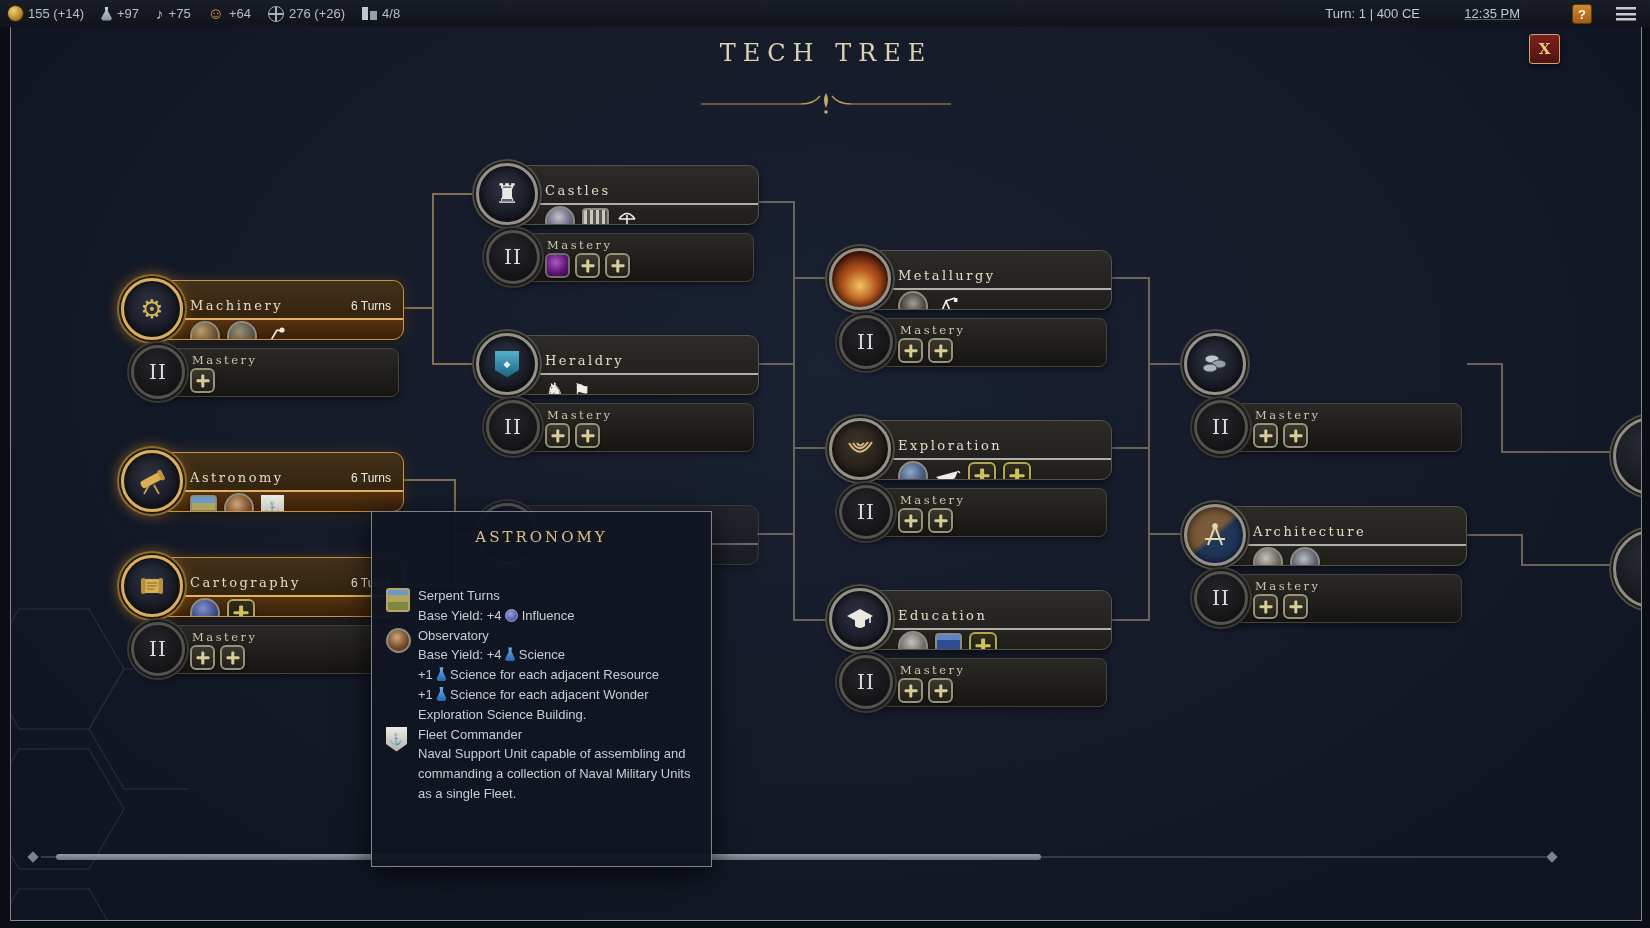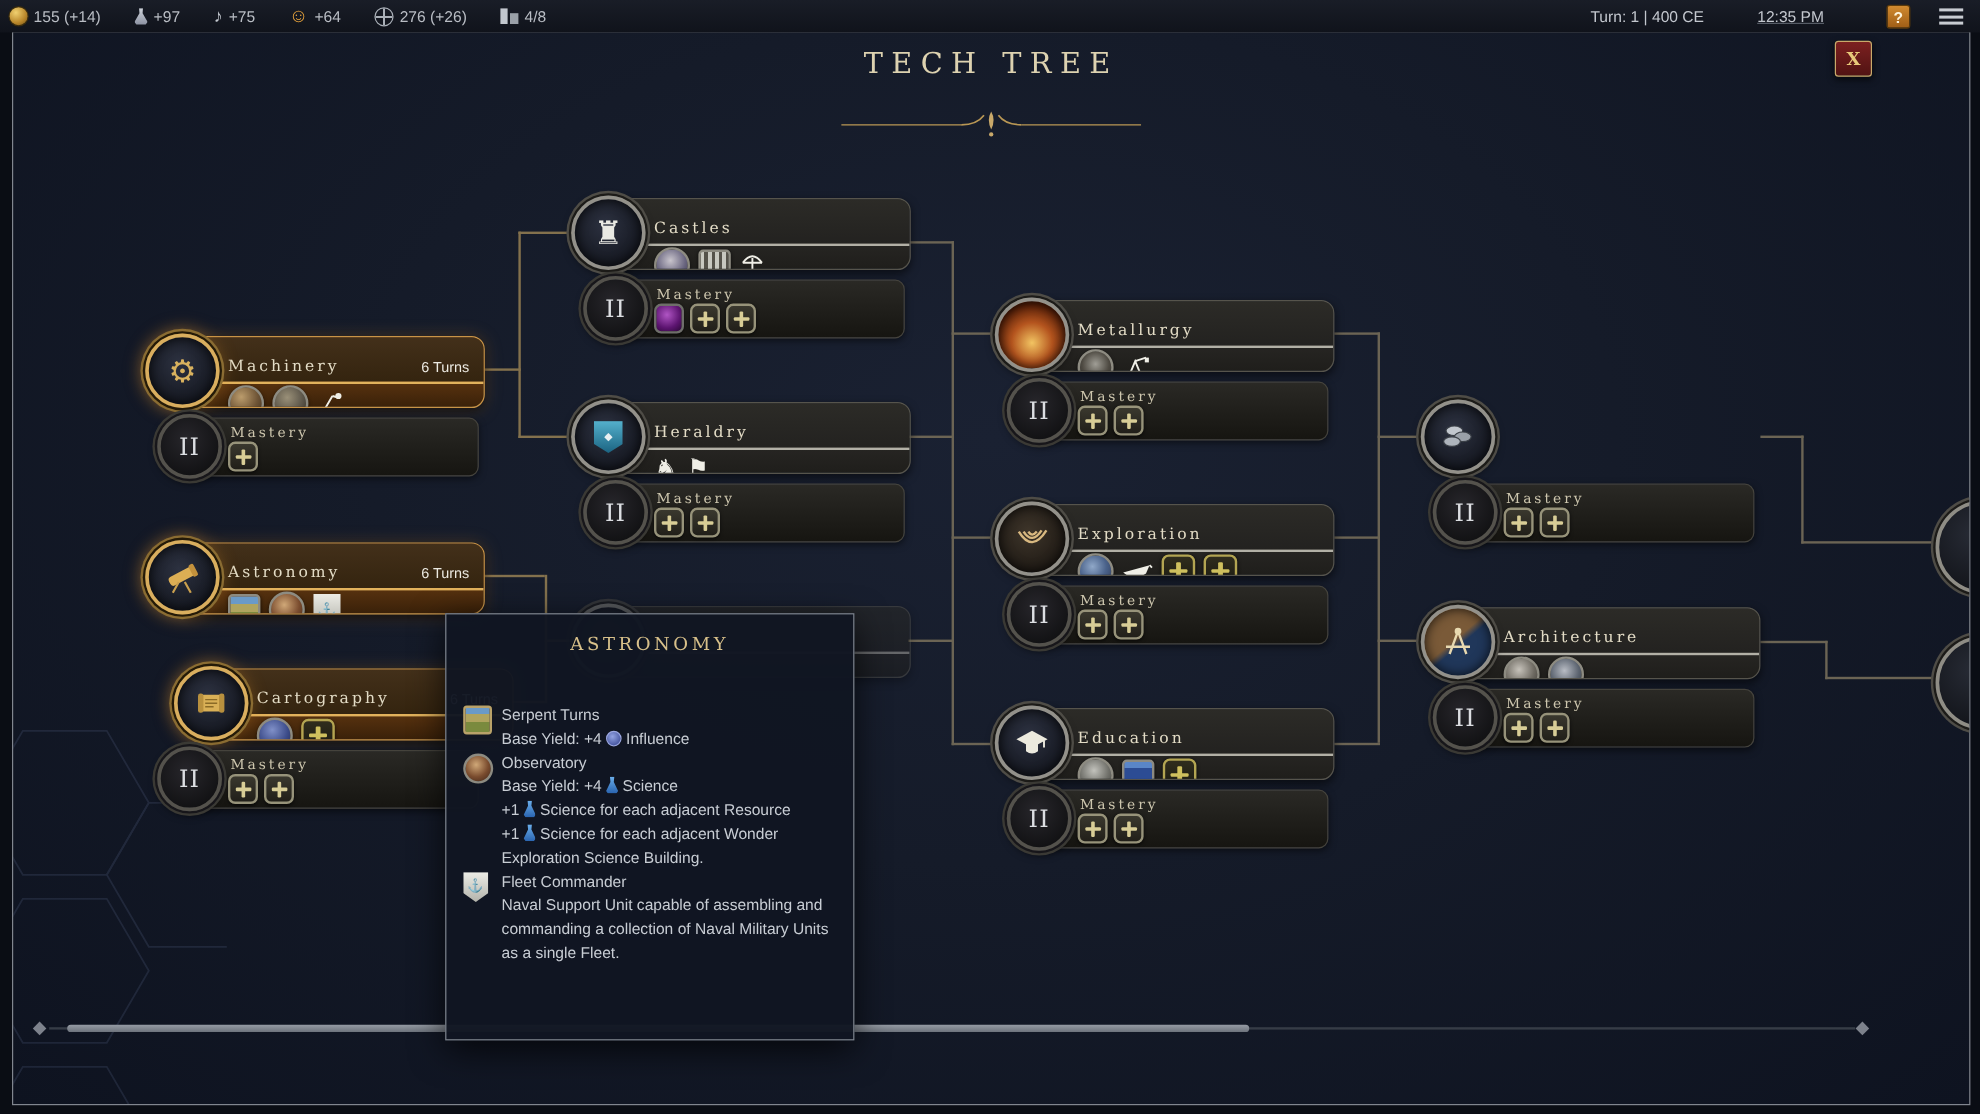--- a/index.html
+++ b/index.html
@@ -1,20 +1,20 @@
 <!DOCTYPE html>
 <html><head>
 <meta charset="utf-8">
 <style>
   html,body{margin:0;padding:0;background:#0a0d14;width:1650px;height:928px;overflow:hidden;
     font-family:"Liberation Sans",sans-serif;-webkit-font-smoothing:antialiased;}
   
   #topbar{position:absolute;left:0;top:0;width:1650px;height:27px;background:linear-gradient(#191d27,#10131b);
     color:#b9bdc4;font-size:13px;z-index:20;}
-  .res-group{position:absolute;left:8px;top:0;height:27px;display:flex;align-items:center;gap:20px;}
+  .res-group{position:absolute;left:8px;top:0;height:27px;display:flex;align-items:center;gap:9px;}
   .res{display:flex;align-items:center;gap:5px;margin-right:8px;}
   .coin{width:15px;height:15px;border-radius:50%;background:radial-gradient(circle at 35% 30%,#f0d070,#b8862a 60%,#6e4c12);box-shadow:0 0 0 1px #3a2c0c;}
   .flaskicon{width:11px;height:14px;background:linear-gradient(#cdd2da,#8a90a0);clip-path:polygon(35% 0,65% 0,62% 32%,100% 85%,85% 100%,15% 100%,0 85%,38% 32%);}
   .noteglyph{color:#c2c7ce;font-size:15px;line-height:15px;}
   .smiley{color:#e8a33c;font-size:16px;line-height:16px;}
   .globeicon{width:14px;height:14px;border-radius:50%;border:1.5px solid #aab0b8;background:
     linear-gradient(transparent 45%,#aab0b8 45% 55%,transparent 55%),
     linear-gradient(90deg,transparent 45%,#aab0b8 45% 55%,transparent 55%);}
   .cityicon{width:15px;height:13px;background:
     linear-gradient(#c2c7ce,#c2c7ce) 0 100%/6px 13px no-repeat,
@@ -283,21 +283,21 @@
       <div class="rewards">
         <span class="rimg square v-serpent"></span>
         <span class="rimg round v-observ"></span>
         <span class="shieldbadge">
             <span>⚓</span>
           </span>
       </div>
     </div>
   </div>
 
-  <div class="tech hl" style="left:110px;top:528px;margin-left:24px;">
+  <div class="tech hl" style="left:110px;top:528px;">
     <div class="circ">
       <svg width="28" height="26" viewBox="0 0 28 26">
           <path d="M6,6 h16 v14 h-16 z" fill="#d9b056"></path>
           <rect x="3" y="5" width="4.5" height="16" rx="2" fill="#b8903e"></rect>
           <rect x="20.5" y="5" width="4.5" height="16" rx="2" fill="#b8903e"></rect>
           <path d="M9,10 h10 M9,13 h10 M9,16 h7" stroke="#8a6a26" stroke-width="1.2"></path>
         </svg>
     </div>
     <div class="bar">
       <div class="head">

